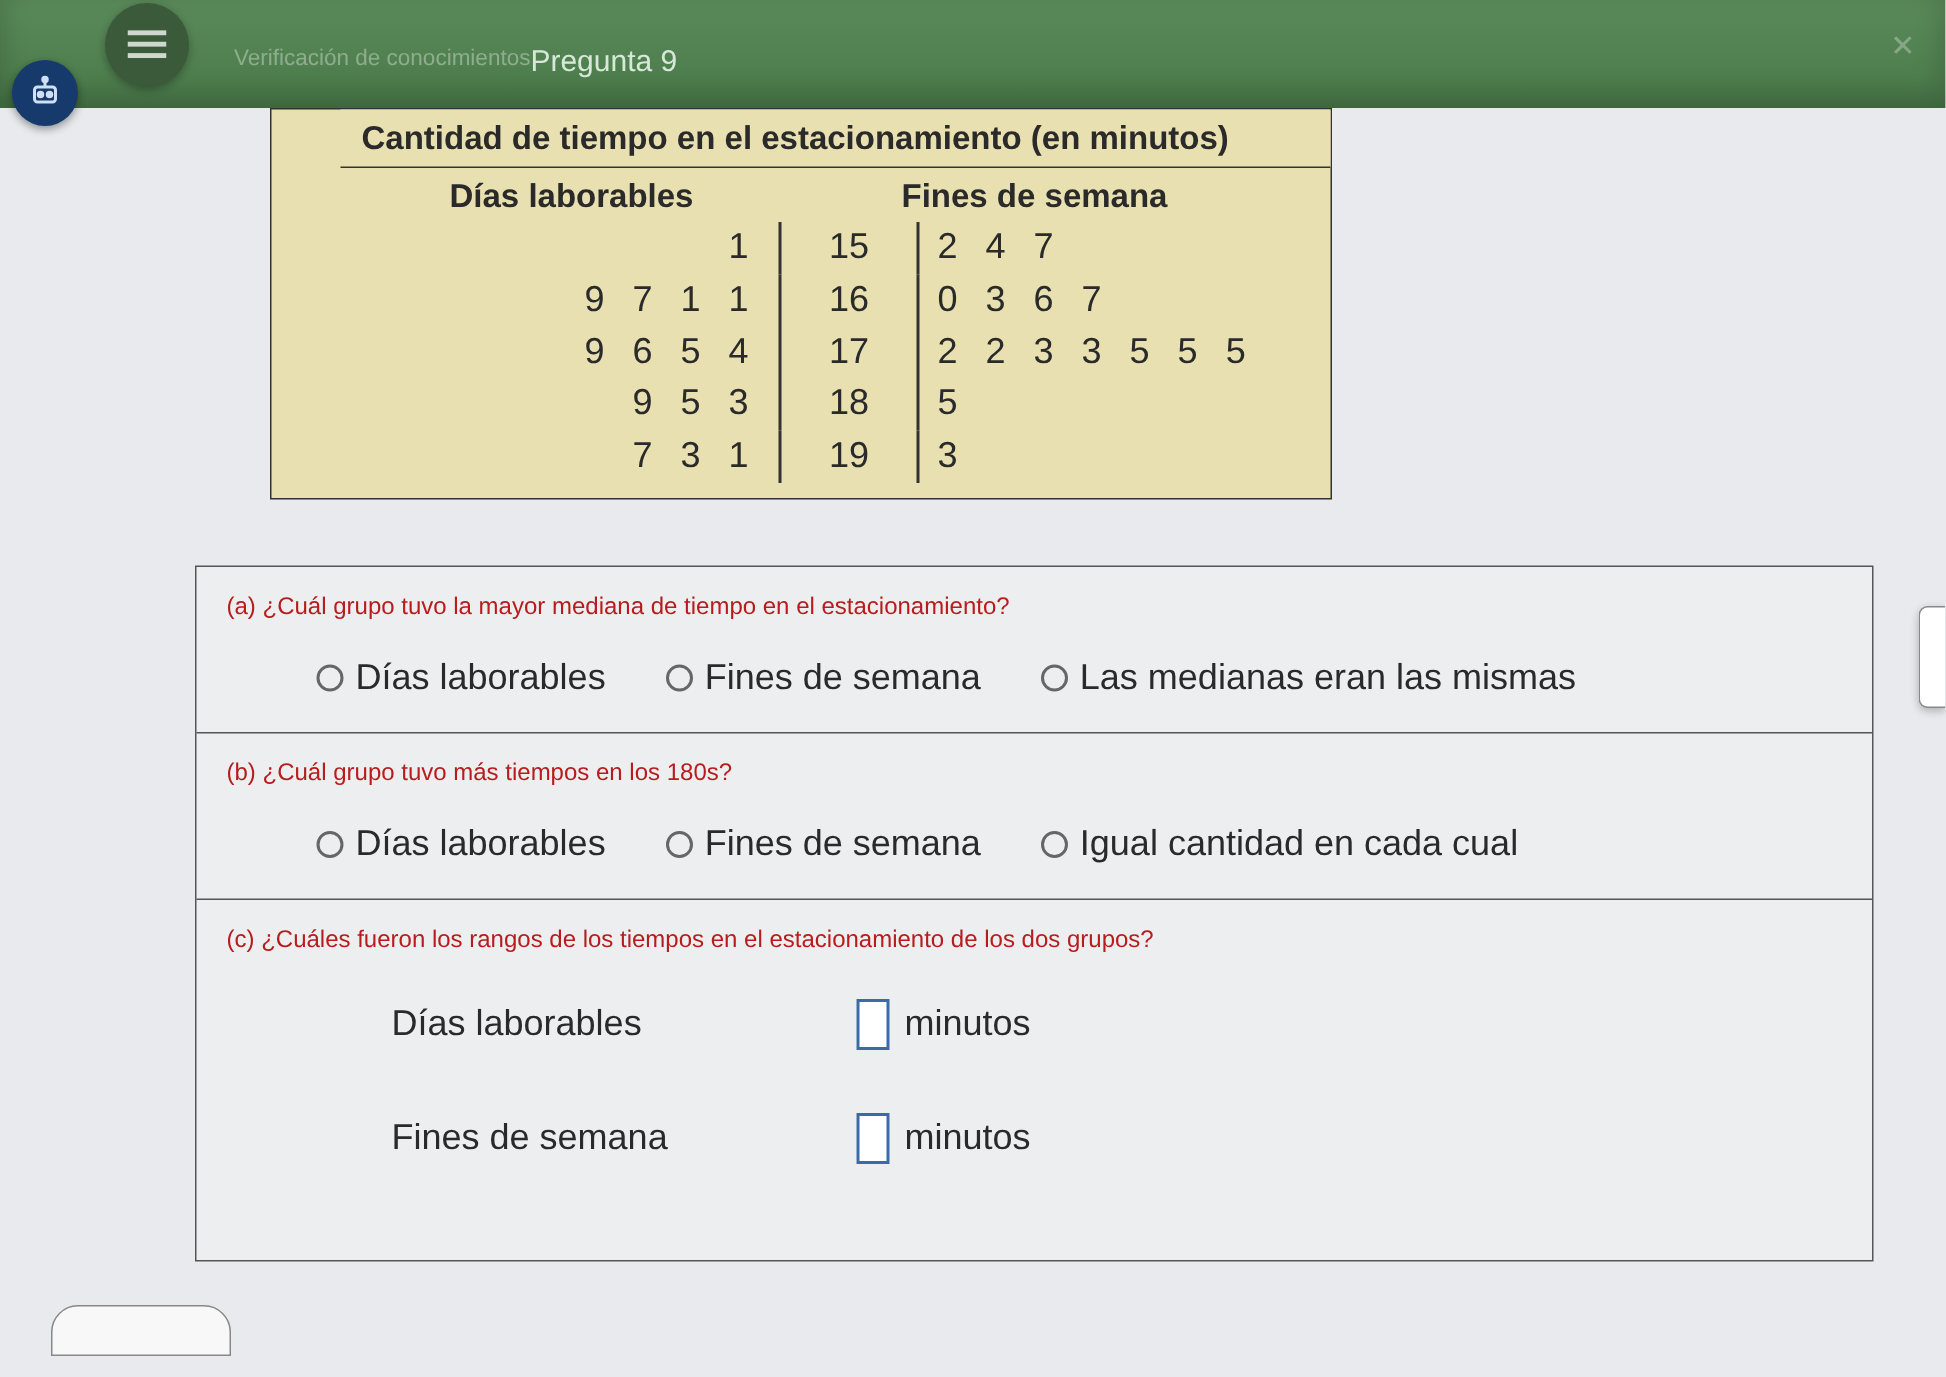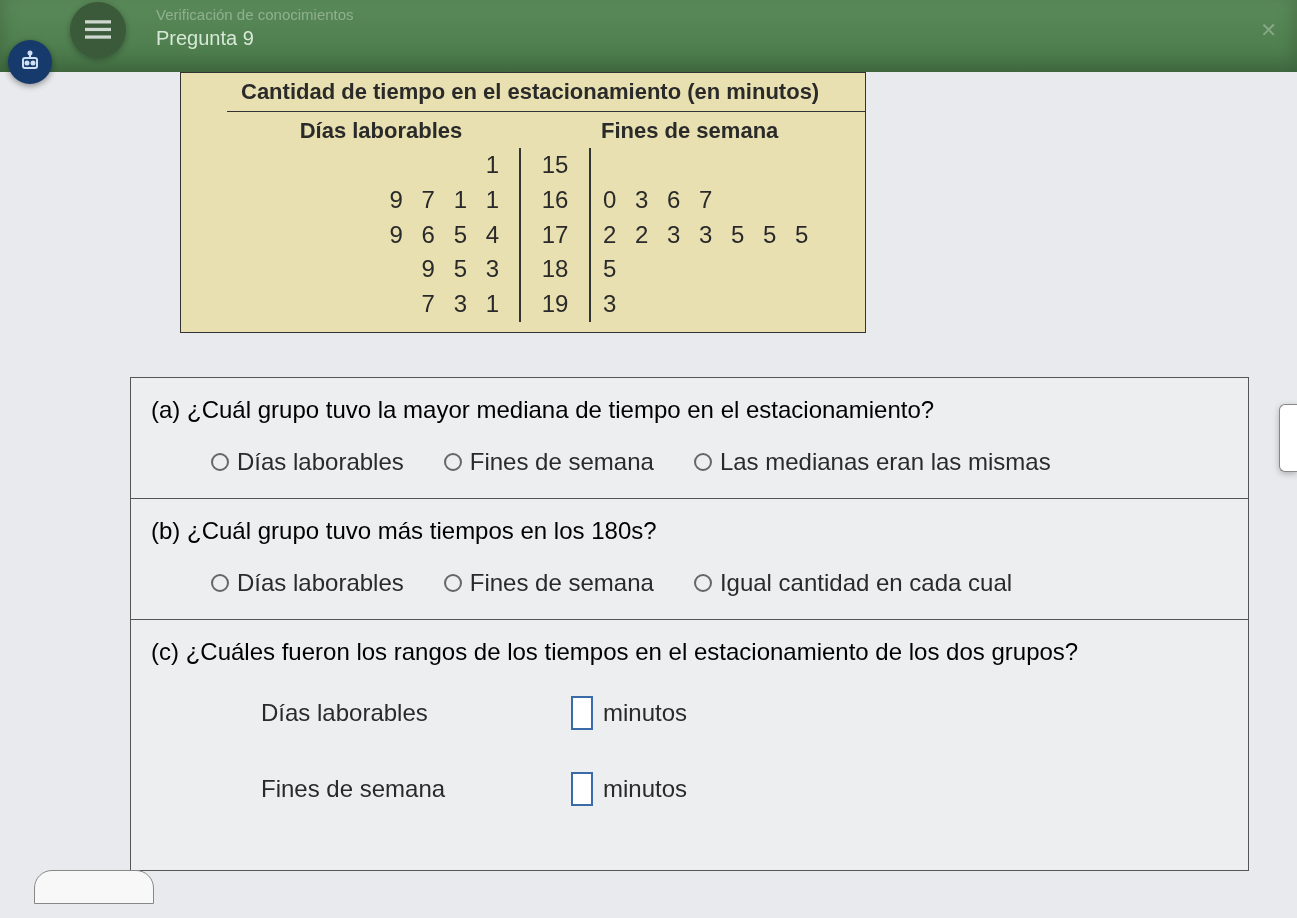--- a/index.html
+++ b/index.html
@@ -46,21 +46,22 @@
     align-items: center;
     justify-content: center;
     color: #cfe0f5;
     box-shadow: 0 2px 6px rgba(0,0,0,0.4);
     z-index: 10;
   }
   .robot-icon svg { width: 24px; height: 24px; }
   .topbar-text {
     margin-left: 30px;
     display: flex;
-    flex-direction: column;
+    flex-direction: row;
+    margin-top: 24px;
   }
   .breadcrumb {
     font-size: 15px;
     color: #a8c0a8;
     opacity: 0.7;
     margin-bottom: 4px;
   }
   .question-num {
     font-size: 20px;
     color: #d8e8d8;
@@ -114,43 +115,43 @@
   }
   .sr-left {
     width: 280px;
     text-align: right;
     padding-right: 14px;
     border-right: 2px solid #333;
     letter-spacing: 6px;
     font-family: Verdana, Geneva, sans-serif;
   }
   .sr-mid {
-    width: 70px;
+    width: 92px;
     text-align: center;
     border-right: 2px solid #333;
   }
   .sr-right {
     width: 260px;
     padding-left: 12px;
     letter-spacing: 6px;
   }
 
   .qbox {
     margin: 44px 28px 0 110px;
     border: 1px solid #555;
     background: #eceef0;
   }
   .qpart {
     border-bottom: 1px solid #555;
     padding: 18px 20px 22px 20px;
   }
   .qpart:last-child { border-bottom: none; }
   .qtext {
-    font-size: 24px;
-    color: #000000;
+    font-size: 16px;
+    color: #b91c1c;
     margin-bottom: 24px;
   }
   .radios {
     display: flex;
     gap: 40px;
     padding-left: 60px;
     font-size: 24px;
     color: #2a2a2a;
     align-items: center;
   }
@@ -245,20 +246,21 @@
     <div class="stem-title">Cantidad de tiempo en el estacionamiento (en minutos)</div>
     <div class="stem-headers">
       <div class="sh-left">Días laborables</div>
       <div class="sh-mid"></div>
       <div class="sh-right">Fines de semana</div>
     </div>
     <div class="stem-body">
       <div class="stem-row">
         <div class="sr-left">1</div>
         <div class="sr-mid">15</div>
+        <div class="sr-right">2 4 7</div>
       </div>
       <div class="stem-row">
         <div class="sr-left">9 7 1 1</div>
         <div class="sr-mid">16</div>
         <div class="sr-right">0 3 6 7</div>
       </div>
       <div class="stem-row">
         <div class="sr-left">9 6 5 4</div>
         <div class="sr-mid">17</div>
         <div class="sr-right">2 2 3 3 5 5 5</div>

